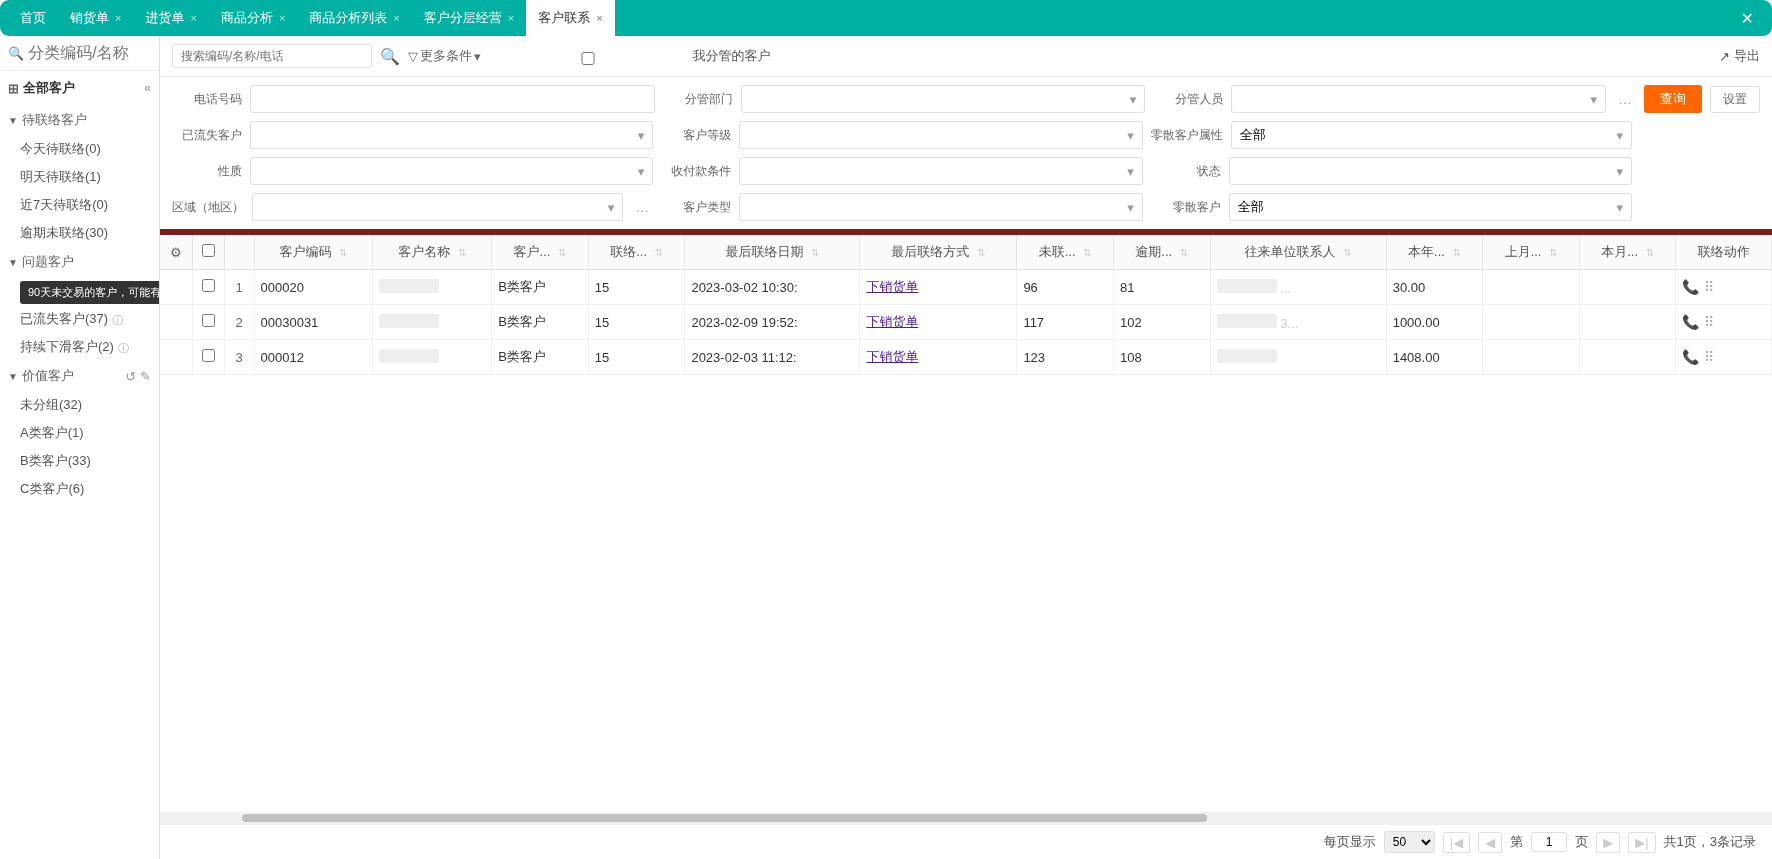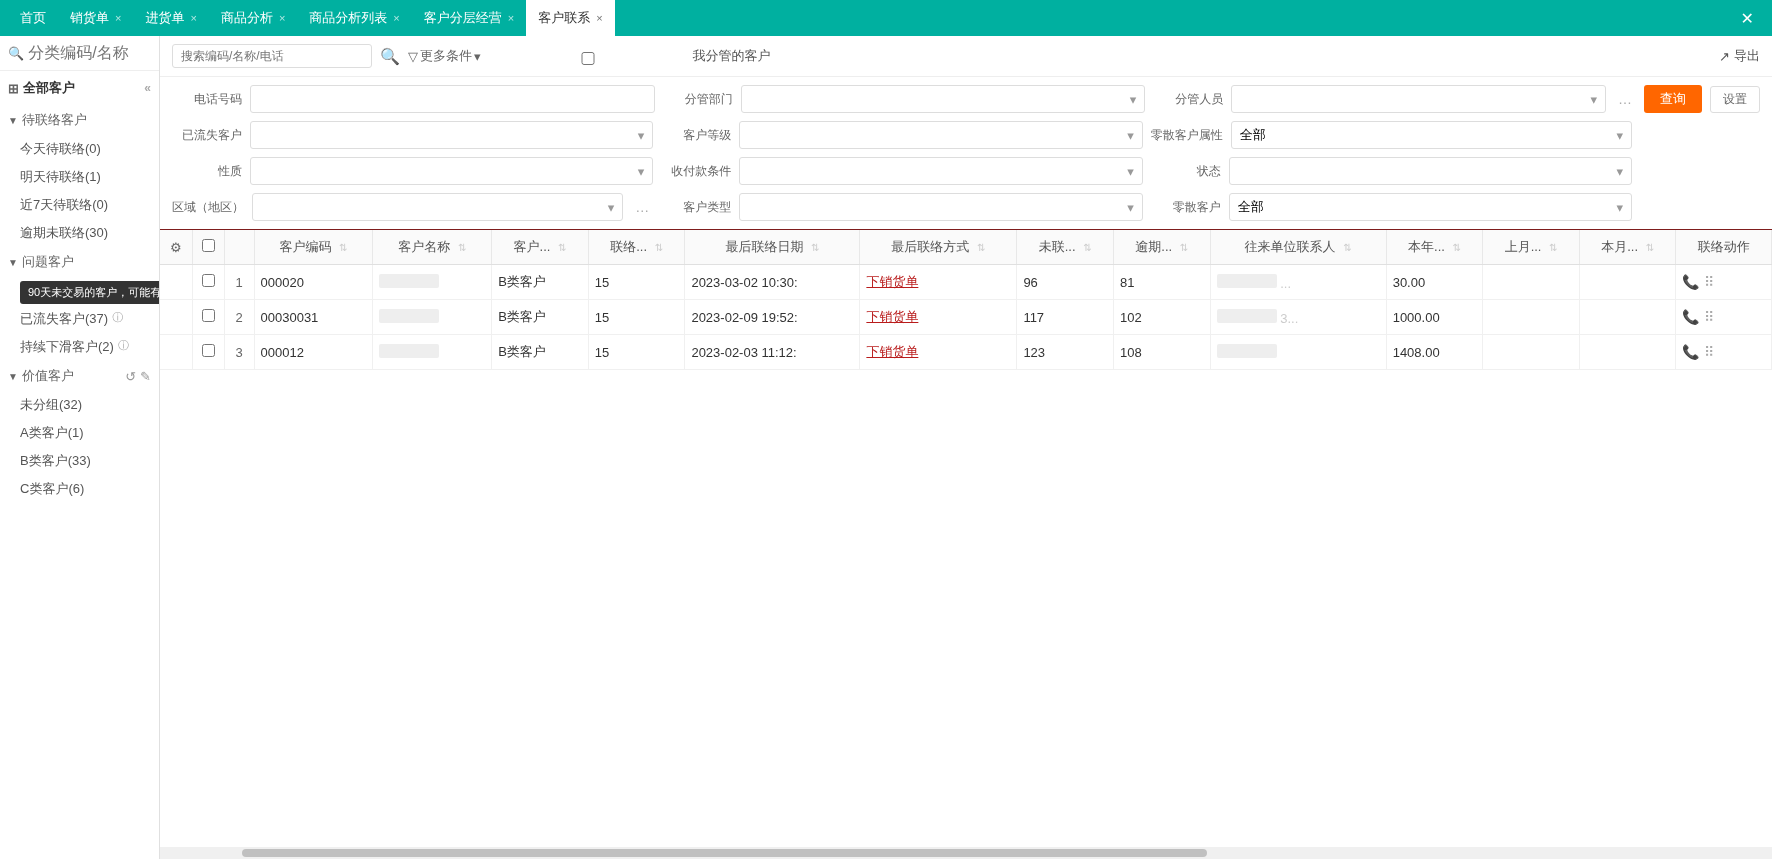--- a/index.html
+++ b/index.html
@@ -6,20 +6,21 @@
     body { background: #f5f5f5; overflow: hidden; }
 
     
     .top-nav {
       display: flex;
       align-items: center;
       background: #00b0a0;
       height: 36px;
       padding: 0 8px;
       color: white;
+      border-radius: 9px;
     }
     .top-nav .nav-home {
       padding: 0 12px;
       height: 100%;
       display: flex;
       align-items: center;
       font-size: 13px;
       cursor: pointer;
       white-space: nowrap;
     }
@@ -102,21 +103,21 @@
       font-size: 12px;
       cursor: pointer;
     }
     .sidebar-section-title .arrow { margin-right: 4px; font-size: 10px; }
     .sidebar-item {
       padding: 5px 8px 5px 20px;
       color: #555;
       font-size: 12px;
       cursor: pointer;
       display: flex;
-      align-items: flex-start;
+      align-items: flex-end;
     }
     .sidebar-item.active { color: #ff6600; font-weight: bold; }
     .sidebar-item .info-icon { margin-left: 4px; color: #aaa; font-size: 11px; }
     .tooltip-popup {
       position: absolute;
       left: 20px;
       background: #333;
       color: white;
       font-size: 11px;
       padding: 4px 8px;
@@ -182,21 +183,21 @@
       color: #555;
       font-size: 12px;
       cursor: pointer;
       border: none;
       background: none;
     }
 
     
     .filter-panel {
       background: white;
-      border-bottom: 1px solid #7f1d1d;
+      border-bottom: 6px solid #7f1d1d;
       padding: 8px 12px;
     }
     .filter-row {
       display: flex;
       align-items: center;
       gap: 8px;
       margin-bottom: 8px;
     }
     .filter-row:last-child { margin-bottom: 0; }
     .filter-field {
@@ -295,21 +296,21 @@
       border-right: 1px solid #f0f0f0;
       padding: 8px 6px;
       color: #333;
       white-space: nowrap;
     }
     .col-settings { width: 32px; text-align: center; }
     .col-checkbox { width: 32px; text-align: center; }
     .col-index { width: 30px; text-align: center; color: #666; }
     .checkbox-input { cursor: pointer; }
     .settings-icon { cursor: pointer; color: #666; }
-    .link-text { color: #b91c1c; cursor: pointer; text-decoration: underline; }
+    .link-text { color: #4c1d95; cursor: pointer; text-decoration: underline; }
     .blurred { color: #ccc; background: #eee; border-radius: 2px; display: inline-block; width: 60px; height: 14px; }
     .action-icons { display: flex; gap: 4px; align-items: center; }
     .action-icon { color: #aaa; cursor: pointer; font-size: 14px; }
 
     
     .bottom-bar {
       background: white;
       border-top: 1px solid #eee;
       padding: 6px 16px;
       display: flex;
@@ -735,15 +736,31 @@
             </td>
           </tr>
         </tbody>
       </table>
     </div>
 
     <div class="scrollbar-area">
       <div class="scrollbar-thumb"></div>
     </div>
 
+    <div class="bottom-bar">
+      <span>每页显示</span>
+      <select>
+        <option>50</option>
+        <option>20</option>
+        <option>100</option>
+      </select>
+      <button class="page-btn" disabled="">|◀</button>
+      <button class="page-btn" disabled="">◀</button>
+      <span>第</span>
+      <input type="text" class="page-input" value="1" style="">
+      <span>页</span>
+      <button class="page-btn" disabled="">▶</button>
+      <button class="page-btn" disabled="">▶|</button>
+      <span>共1页，3条记录</span>
+    </div>
 
   </div>
 </div>
 
 </body></html>

